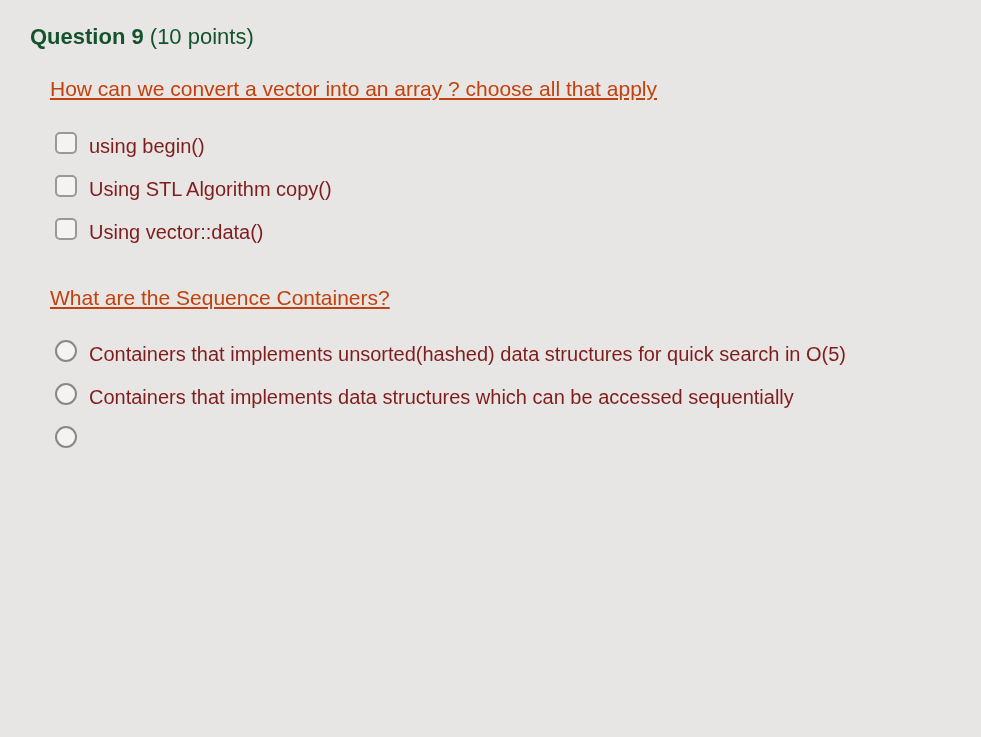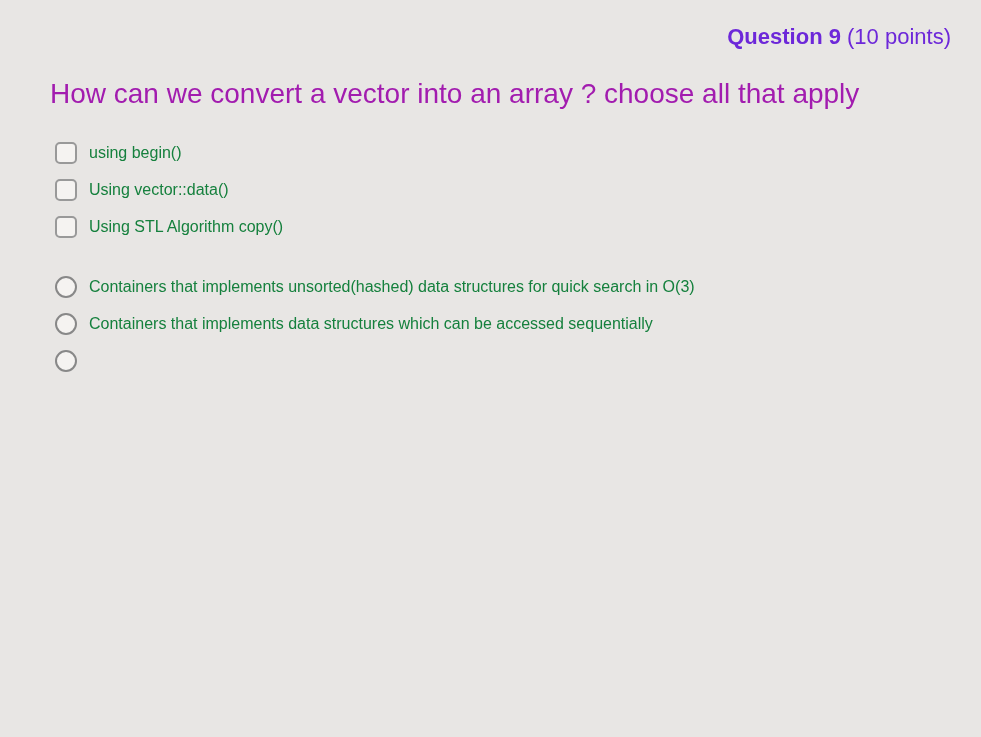--- a/index.html
+++ b/index.html
@@ -15,34 +15,34 @@
       width: 981px;
       height: 737px;
       line-height: 1.5;
     }
     .question-block {
       margin-bottom: 35px;
     }
     .question-header {
       font-size: 22px;
       margin-bottom: 20px;
-      color: #6d28d9;
-      text-align: right;
+      color: #14532d;
     }
     .question-number {
       font-weight: bold;
     }
     .question-points {
       font-weight: normal;
     }
     .question-prompt {
-      font-size: 28px;
+      font-size: 21px;
       margin-left: 20px;
       margin-bottom: 25px;
-      color: #a21caf;
+      color: #c2410c;
+      text-decoration: underline;
     }
     .options-list {
       margin-left: 25px;
     }
     .option-row {
       display: flex;
       align-items: flex-start;
       margin-bottom: 12px;
     }
     .checkbox-input {
@@ -61,55 +61,56 @@
       height: 22px;
       border: 2px solid #888;
       border-radius: 50%;
       background: #f5f3f1;
       margin-right: 12px;
       flex-shrink: 0;
       margin-top: 2px;
       cursor: pointer;
     }
     .option-label {
-      font-size: 16px;
-      color: #15803d;
+      font-size: 20px;
+      color: #7f1d1d;
       padding-top: 1px;
     }
   </style>
 </head>
 <body>
 
 <div class="question-block">
   <div class="question-header">
     <span class="question-number">Question 9</span>
     <span class="question-points">(10 points)</span>
   </div>
   <div class="question-prompt">How can we convert a vector into an array ?  choose all that apply</div>
   <div class="options-list">
     <div class="option-row">
       <div class="checkbox-input"></div>
       <div class="option-label">using begin()</div>
     </div>
     <div class="option-row">
       <div class="checkbox-input"></div>
-      <div class="option-label">Using vector::data()</div>
+      <div class="option-label">Using STL Algorithm copy()</div>
     </div>
     <div class="option-row">
       <div class="checkbox-input"></div>
-      <div class="option-label">Using STL Algorithm copy()</div>
+      <div class="option-label">Using vector::data()</div>
     </div>
   </div>
 </div>
 
 <div class="question-block">
+  <div class="question-prompt">What are the Sequence Containers?</div>
   <div class="options-list">
     <div class="option-row">
       <div class="radio-input"></div>
-      <div class="option-label">Containers that implements unsorted(hashed) data structures for quick search in O(3)</div>
+      <div class="option-label">Containers that implements unsorted(hashed) data structures for quick search in O(5)</div>
     </div>
     <div class="option-row">
       <div class="radio-input"></div>
       <div class="option-label">Containers that implements data structures which can be accessed sequentially</div>
     </div>
     <div class="option-row">
       <div class="radio-input"></div>
     </div>
   </div>
 </div>

